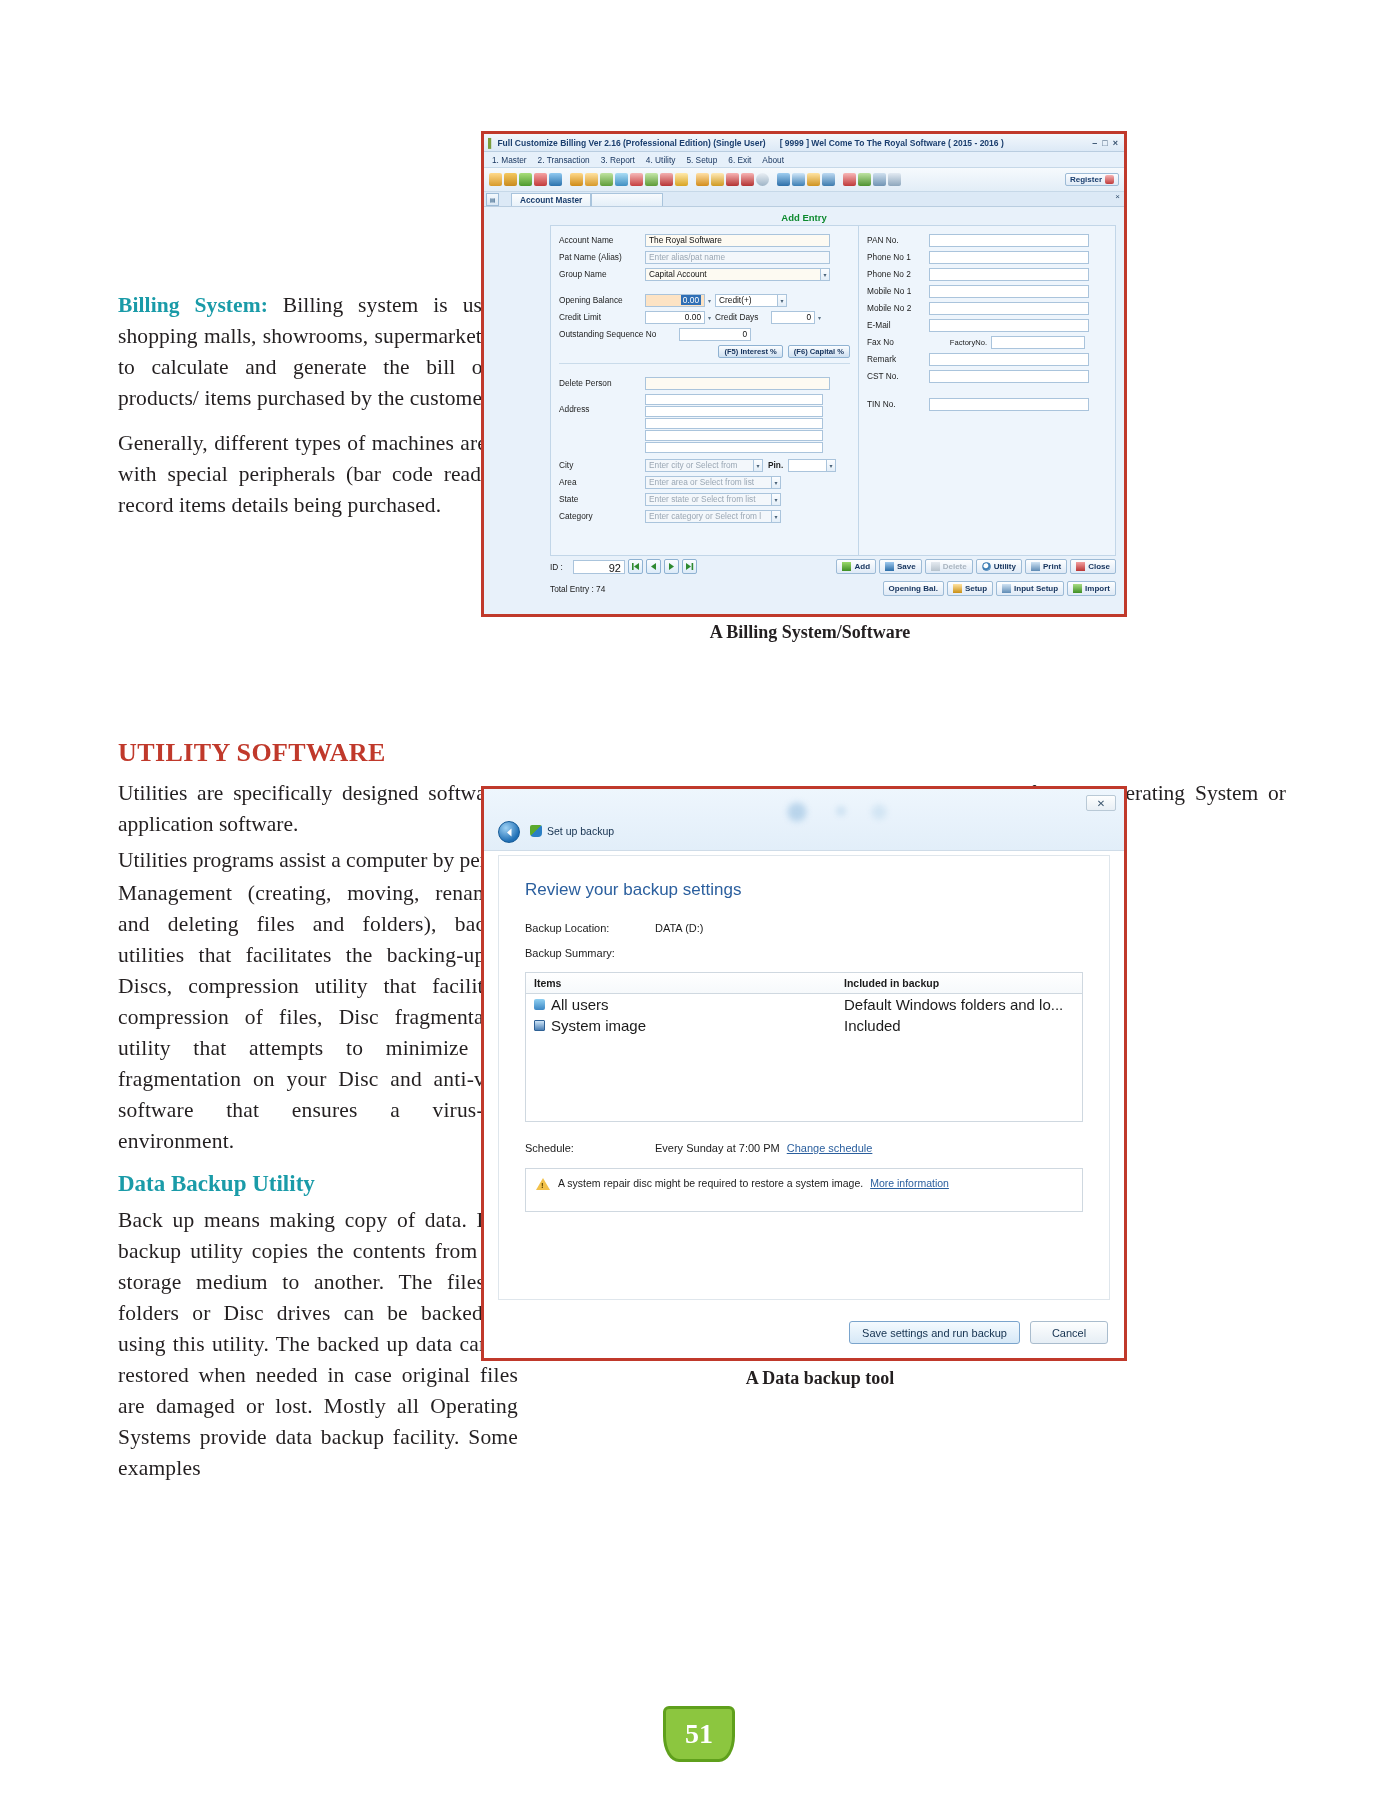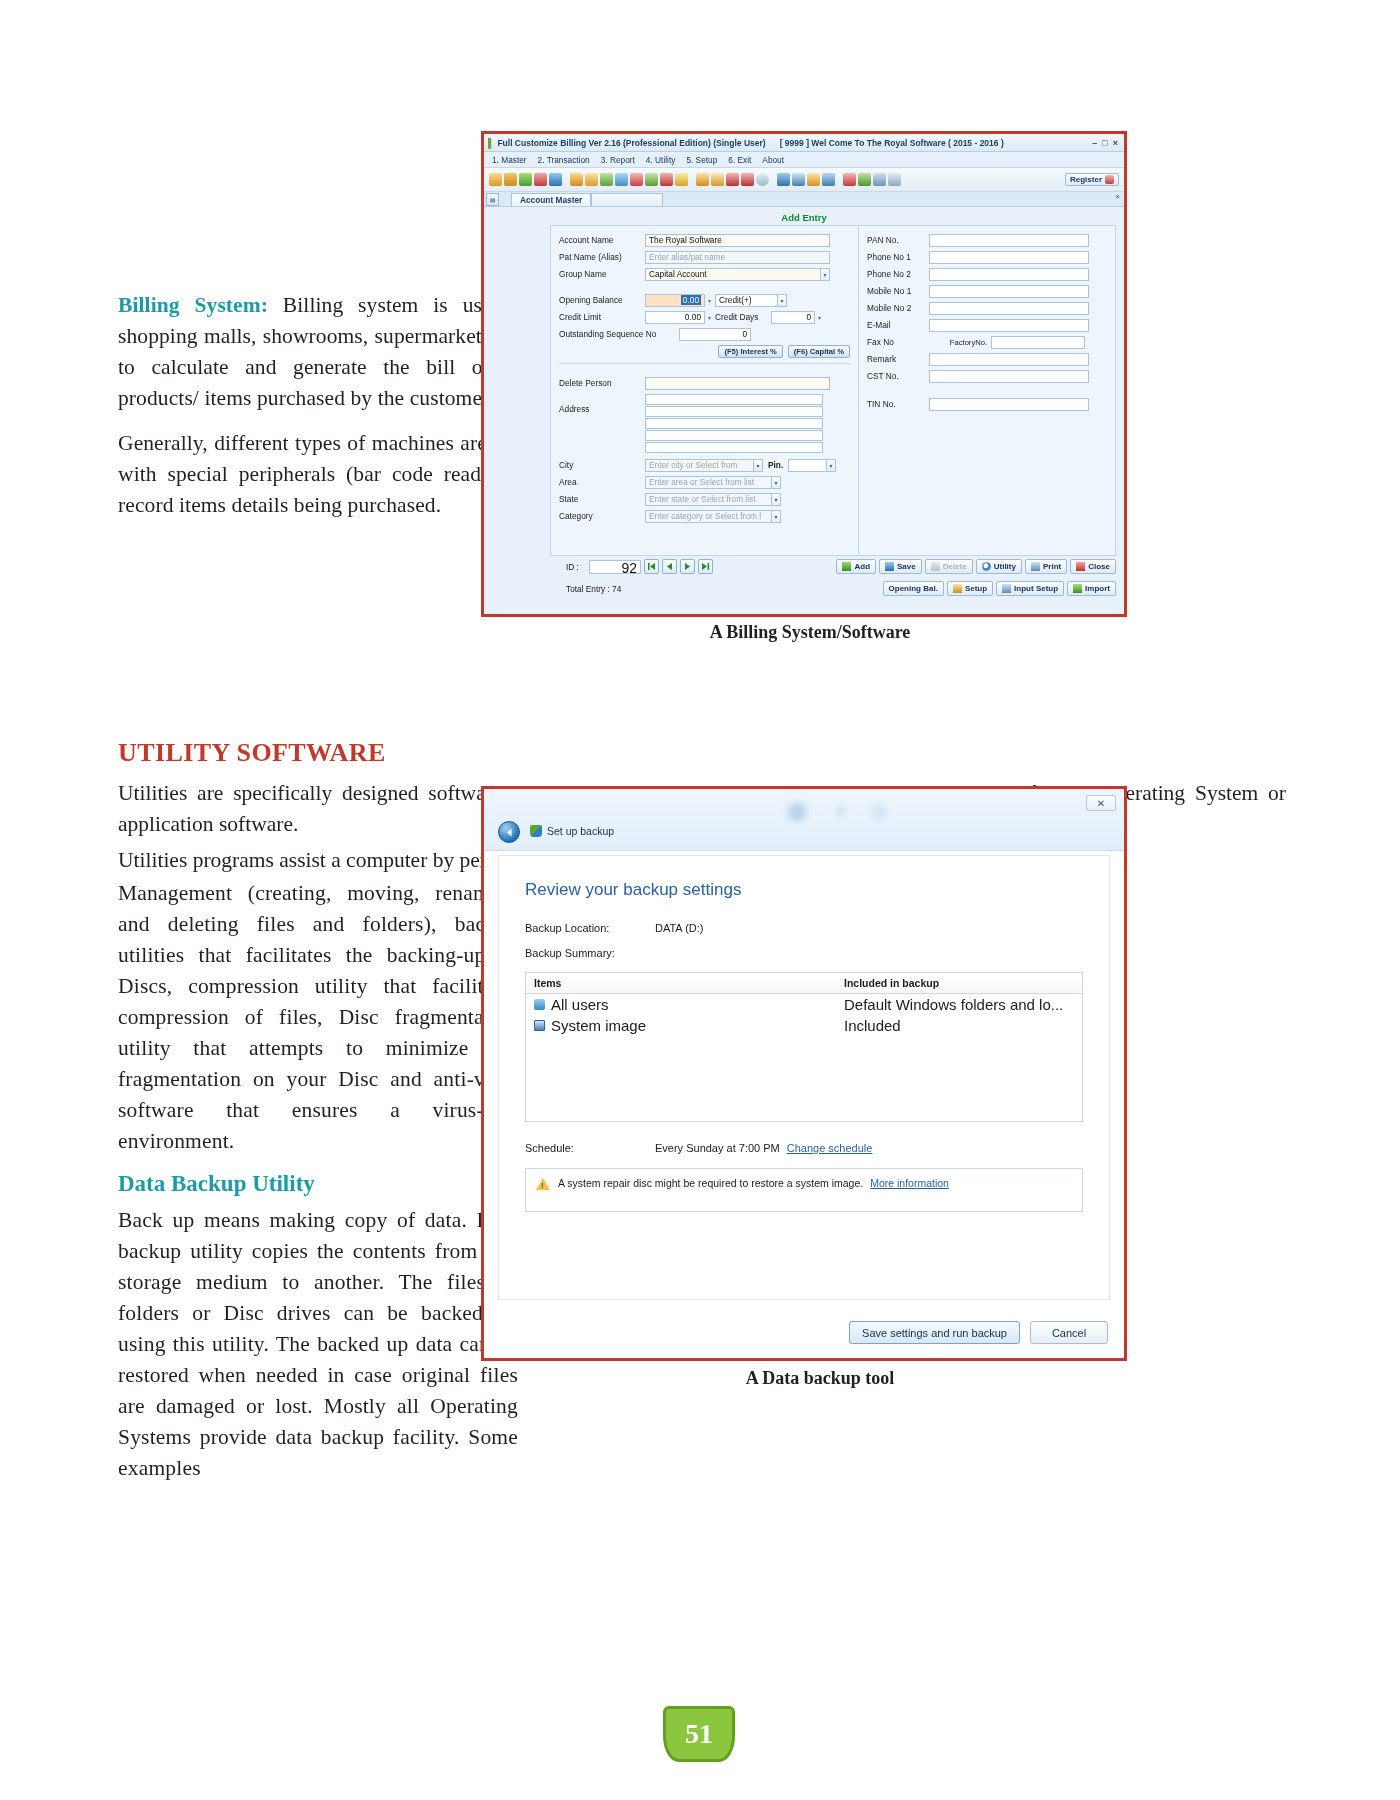--- a/index.html
+++ b/index.html
@@ -153,27 +153,27 @@
     font-size:7.6px; font-weight:bold; color:#14325c;
     display:inline-flex; align-items:center; justify-content:center; padding:0 5px;
   }
 
   .addr-lines { display:flex; flex-direction:column; gap:1px; }
   .addr-line { height:11px; background:#fff; border:1px solid #aac4dc; width:178px; }
 
   .factory-note { font-size:7.6px; color:#1c1c1c; }
 
   .bw-footer {
-    position:absolute; left:82px; right:8px; bottom:8px; height:48px;
+    position:absolute; left:66px; right:8px; bottom:8px; height:48px;
   }
   .foot-row { display:flex; align-items:center; height:17px; gap:3px; }
   .foot-row.second { margin-top:5px; }
   .idbox {
     width:52px; height:14px; background:#fff; border:1px solid #aac4dc;
-    font-size:14px; text-align:right; padding-right:3px; line-height:14px; color:#111;
+    font-size:11px; text-align:right; padding-right:3px; line-height:14px; color:#111;
   }
   .navbtn {
     width:15px; height:15px; border:1px solid #8fb2d2; border-radius:2px;
     background:linear-gradient(#fbfdff,#dcebf8);
     display:flex; align-items:center; justify-content:center;
   }
   .navbtn svg { display:block; }
   .actbtn {
     height:15px; border:1px solid #9dbbd6; border-radius:2px;
     background:linear-gradient(#fdfeff,#dfeaf6);

